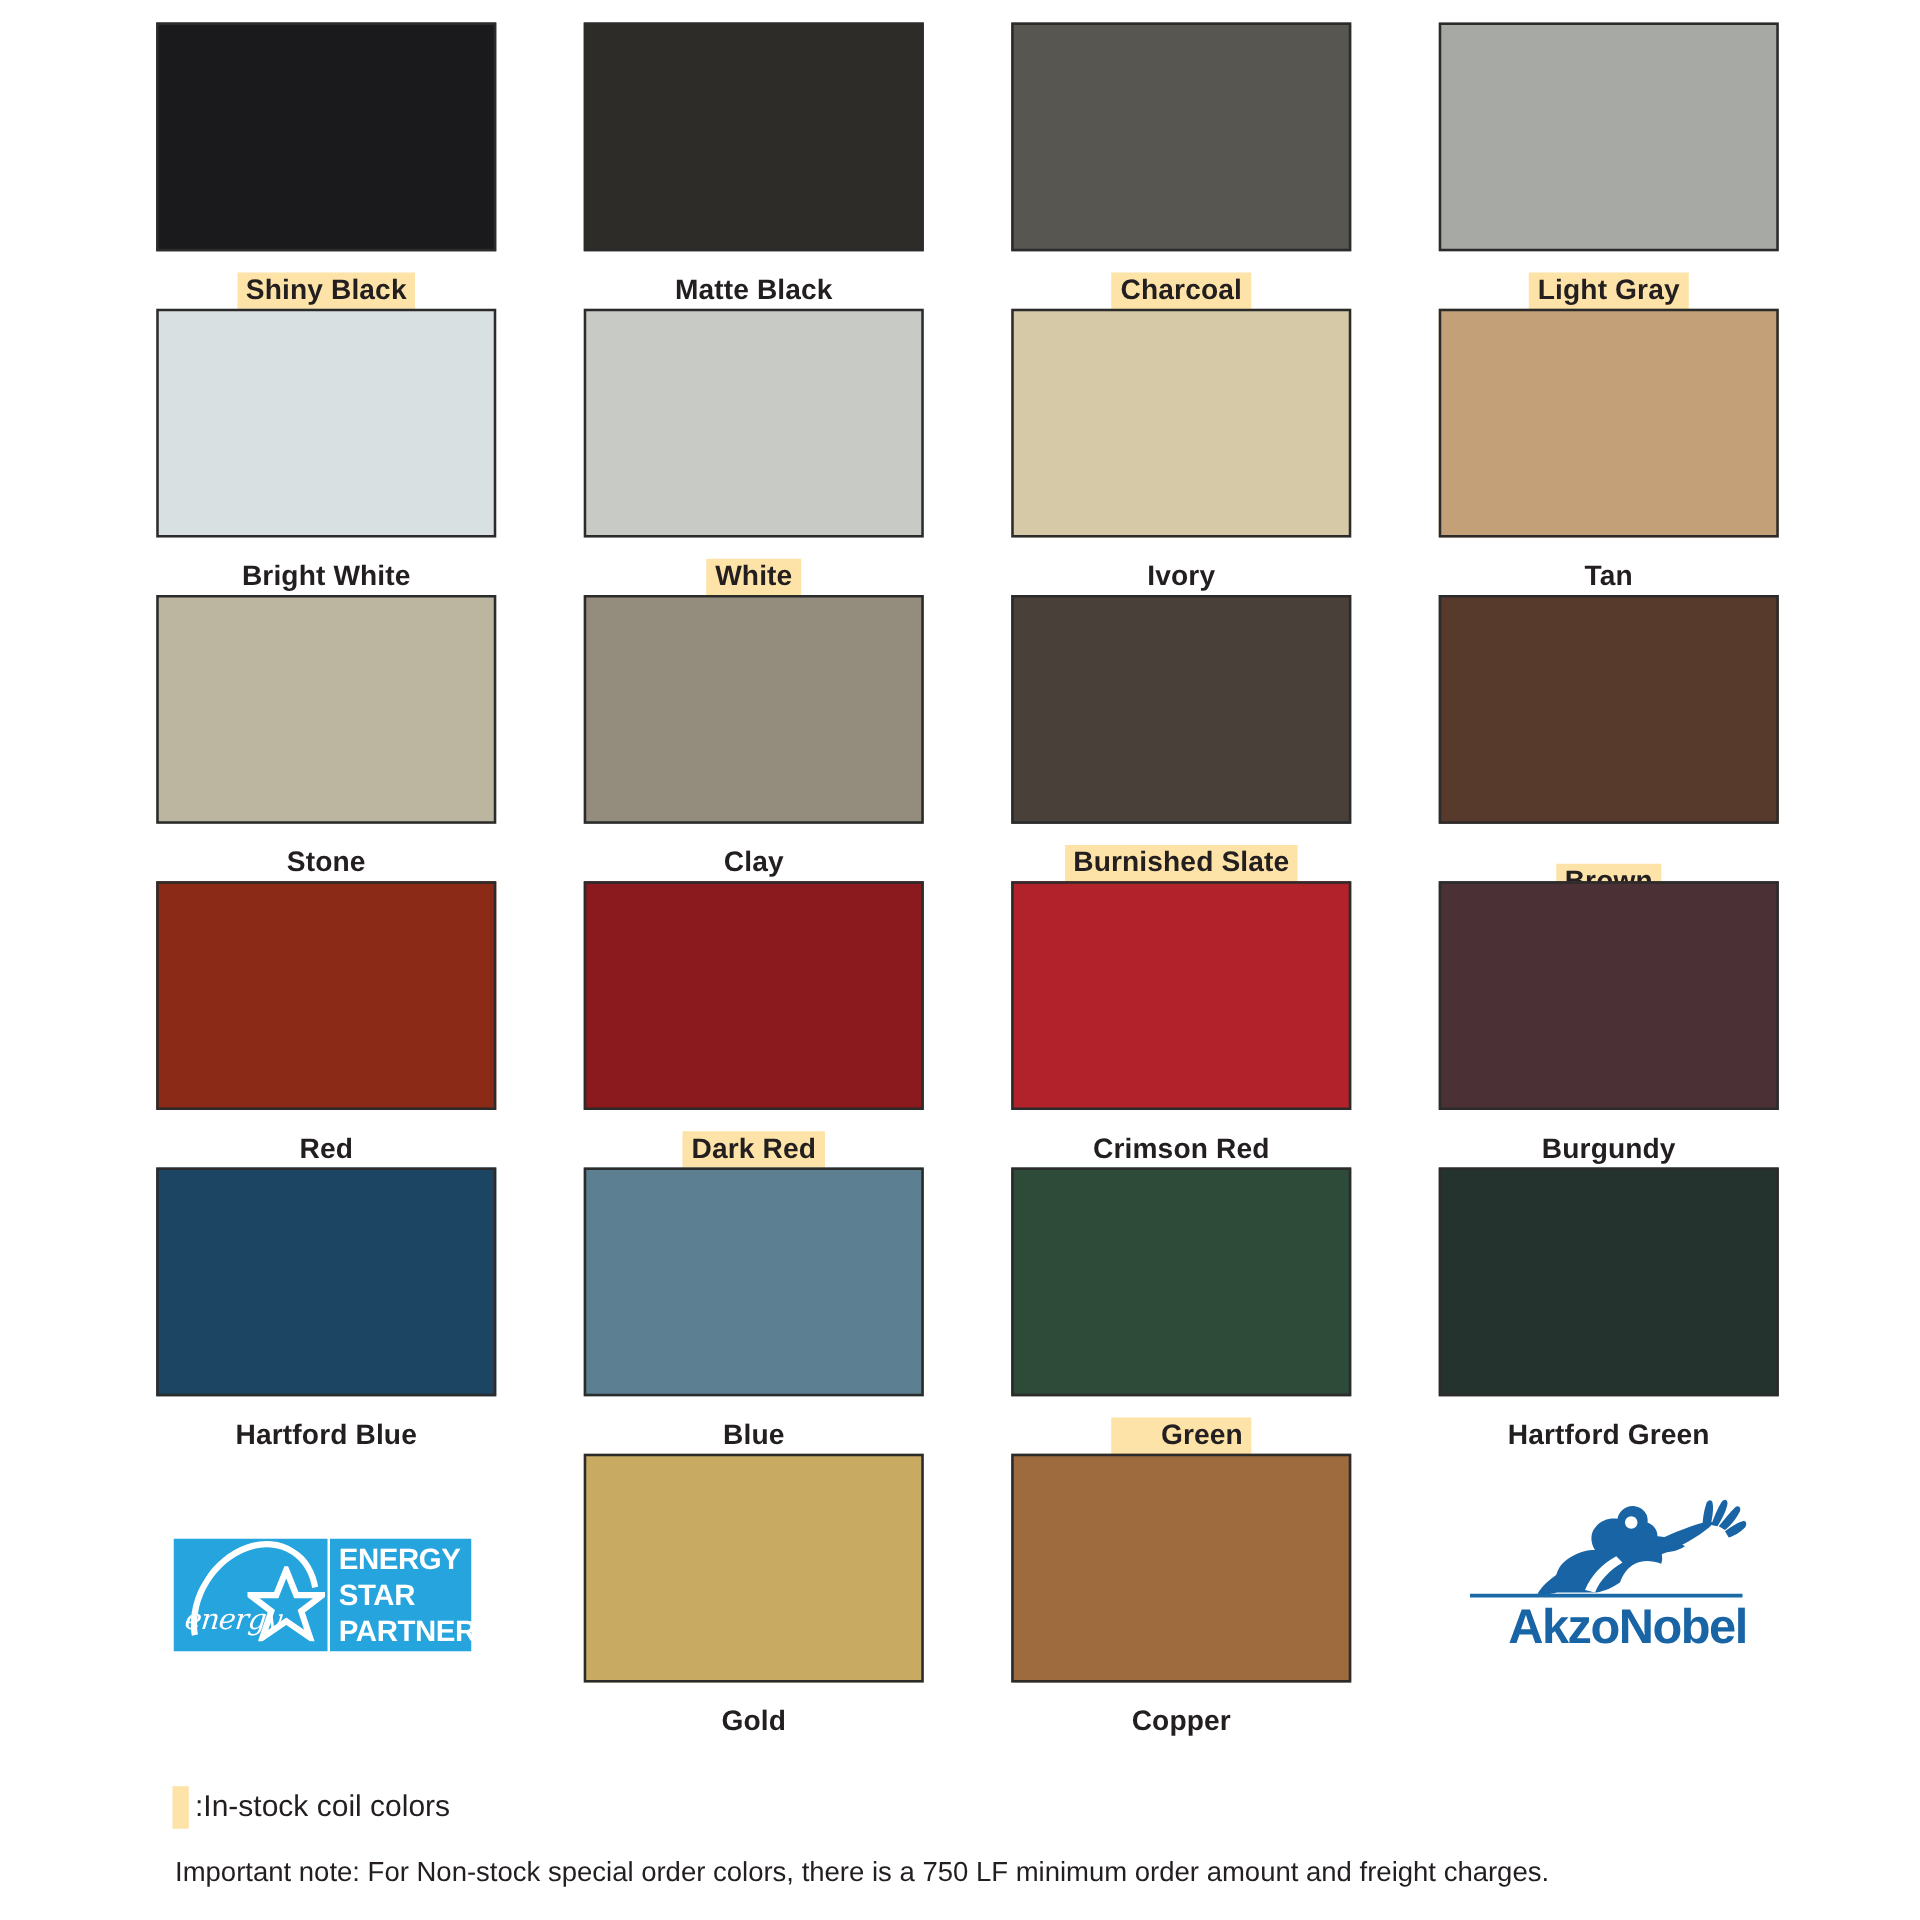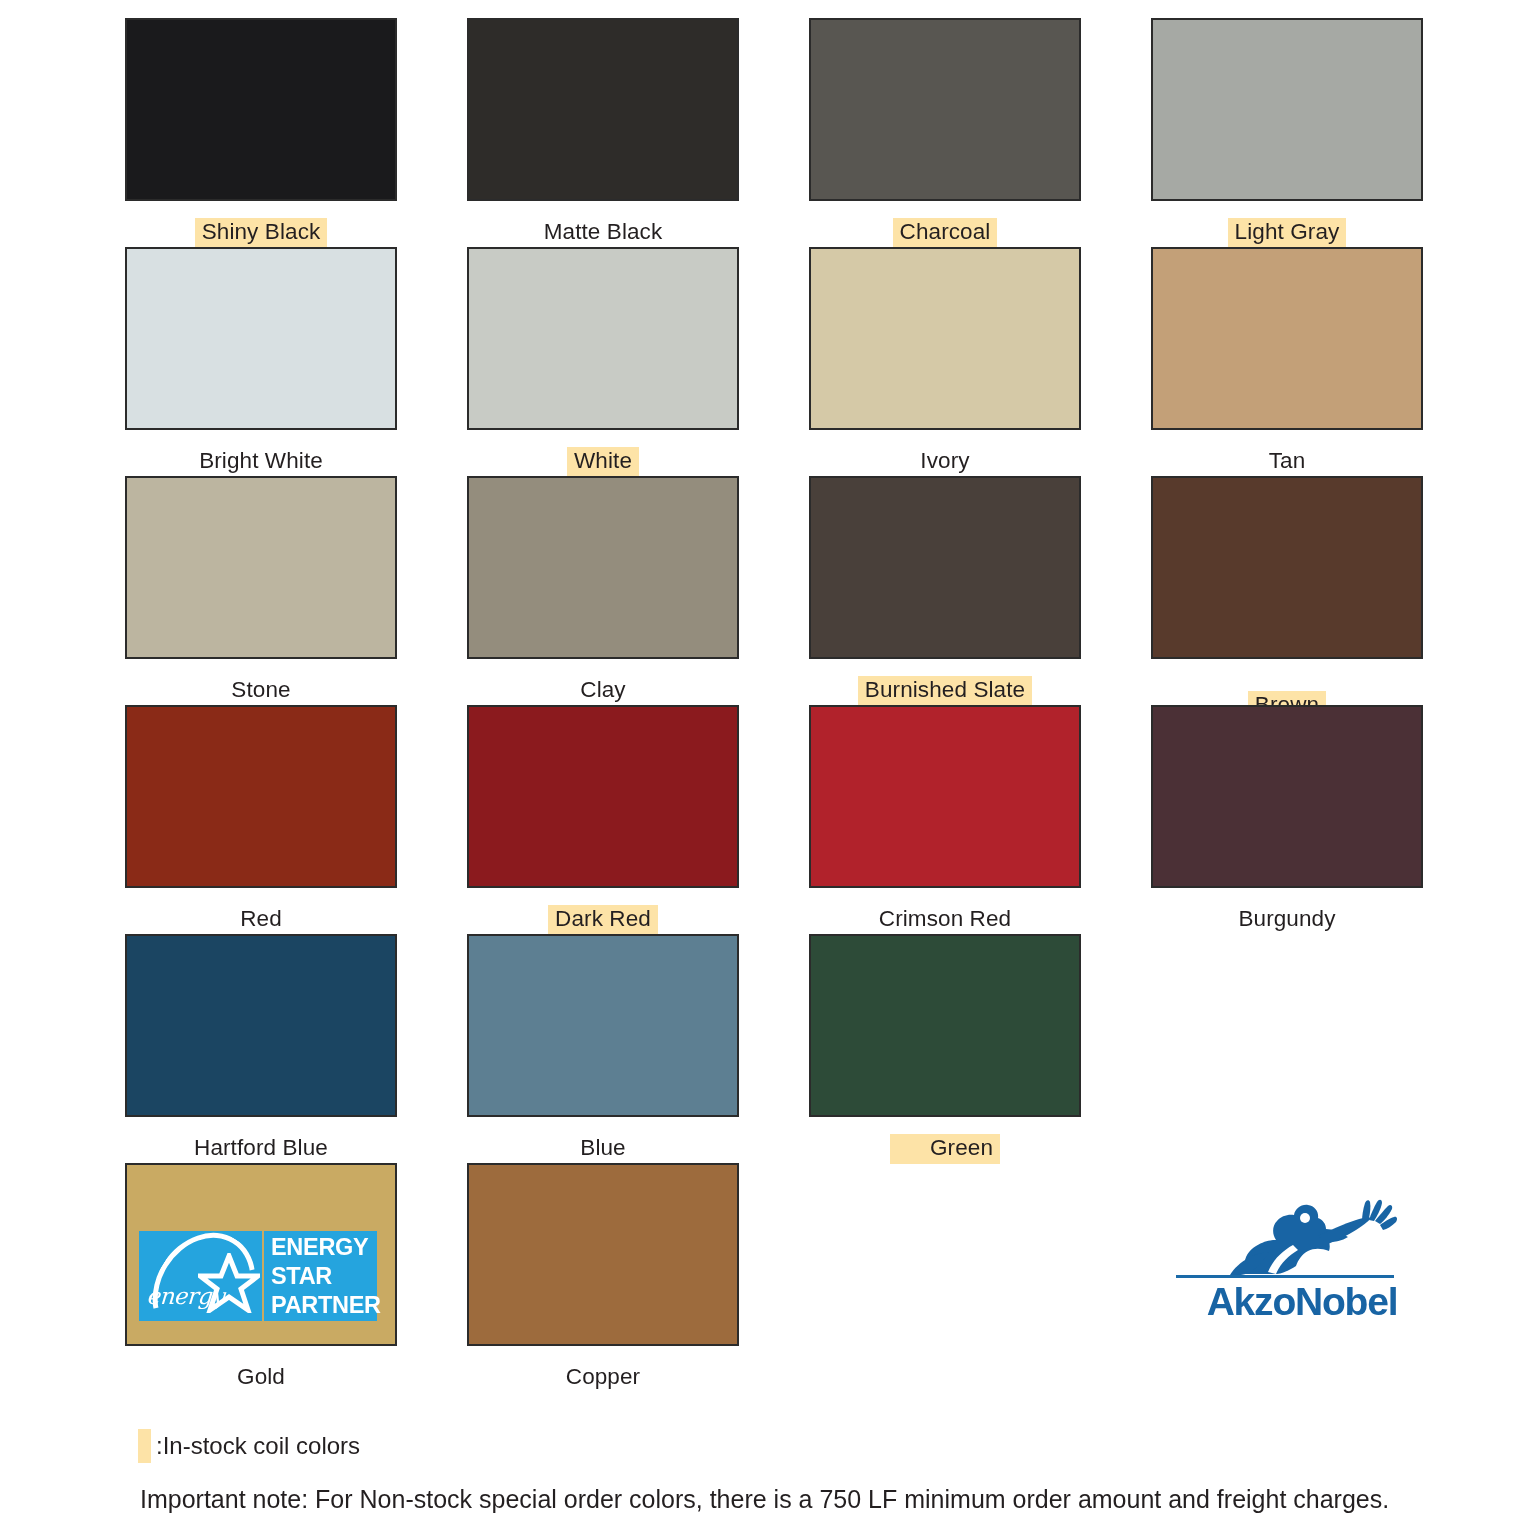--- a/index.html
+++ b/index.html
@@ -55,20 +55,21 @@
     text-align: center;
     font-size: 22.5px;
     line-height: 1;
     color: #231f20;
     margin-top: 17px;
     letter-spacing: 0.1px;
   }
   .caption span.txt {
     padding: 3px 7px 4px 7px;
     display: inline-block;
+    font-weight: bold;
   }
   .caption.hl span.txt {
     background: #fde3a7;
   }
 
   
   .es-logo {
     position: absolute;
     left: 139px;
     top: 1231px;
@@ -183,21 +184,21 @@
     height: 34px;
     background: #fde3a7;
     display: inline-block;
   }
   .legend-text { margin-left: 5px; }
 
   .note {
     position: absolute;
     left: 140px;
     top: 1485px;
-    font-size: 25px;
+    font-size: 22px;
     color: #231f20;
     white-space: nowrap;
   }
 </style>
 </head>
 <body>
 
 <div id="chart">
 
   <div class="grid">
@@ -269,20 +270,24 @@
         <div class="swatch" style="background: rgb(27, 69, 98); border-color: rgb(43, 43, 43);"></div>
         <div class="caption"><span class="txt">Hartford Blue</span></div>
       </div>
       <div class="cell">
         <div class="swatch" style="background: rgb(93, 127, 146); border-color: rgb(43, 43, 43);"></div>
         <div class="caption"><span class="txt">Blue</span></div>
       </div>
       <div class="cell">
         <div class="swatch" style="background: rgb(45, 75, 56); border-color: rgb(43, 43, 43);"></div>
         <div class="caption hl"><span class="txt" style="background: rgb(253, 227, 167); padding-left: 40px;">Green</span></div>
+      </div>
+      <div class="cell">
+        <div class="swatch" style="background: rgb(37, 51, 46); border-color: rgb(43, 43, 43);"></div>
+        <div class="caption"><span class="txt">Hartford Green</span></div>
       </div>
       <div class="cell empty">
         <div class="swatch"></div>
       </div>
       <div class="cell">
         <div class="swatch" style="background: rgb(201, 170, 99); border-color: rgb(43, 43, 43);"></div>
         <div class="caption"><span class="txt">Gold</span></div>
       </div>
       <div class="cell">
         <div class="swatch" style="background: rgb(157, 107, 61); border-color: rgb(43, 43, 43);"></div>

